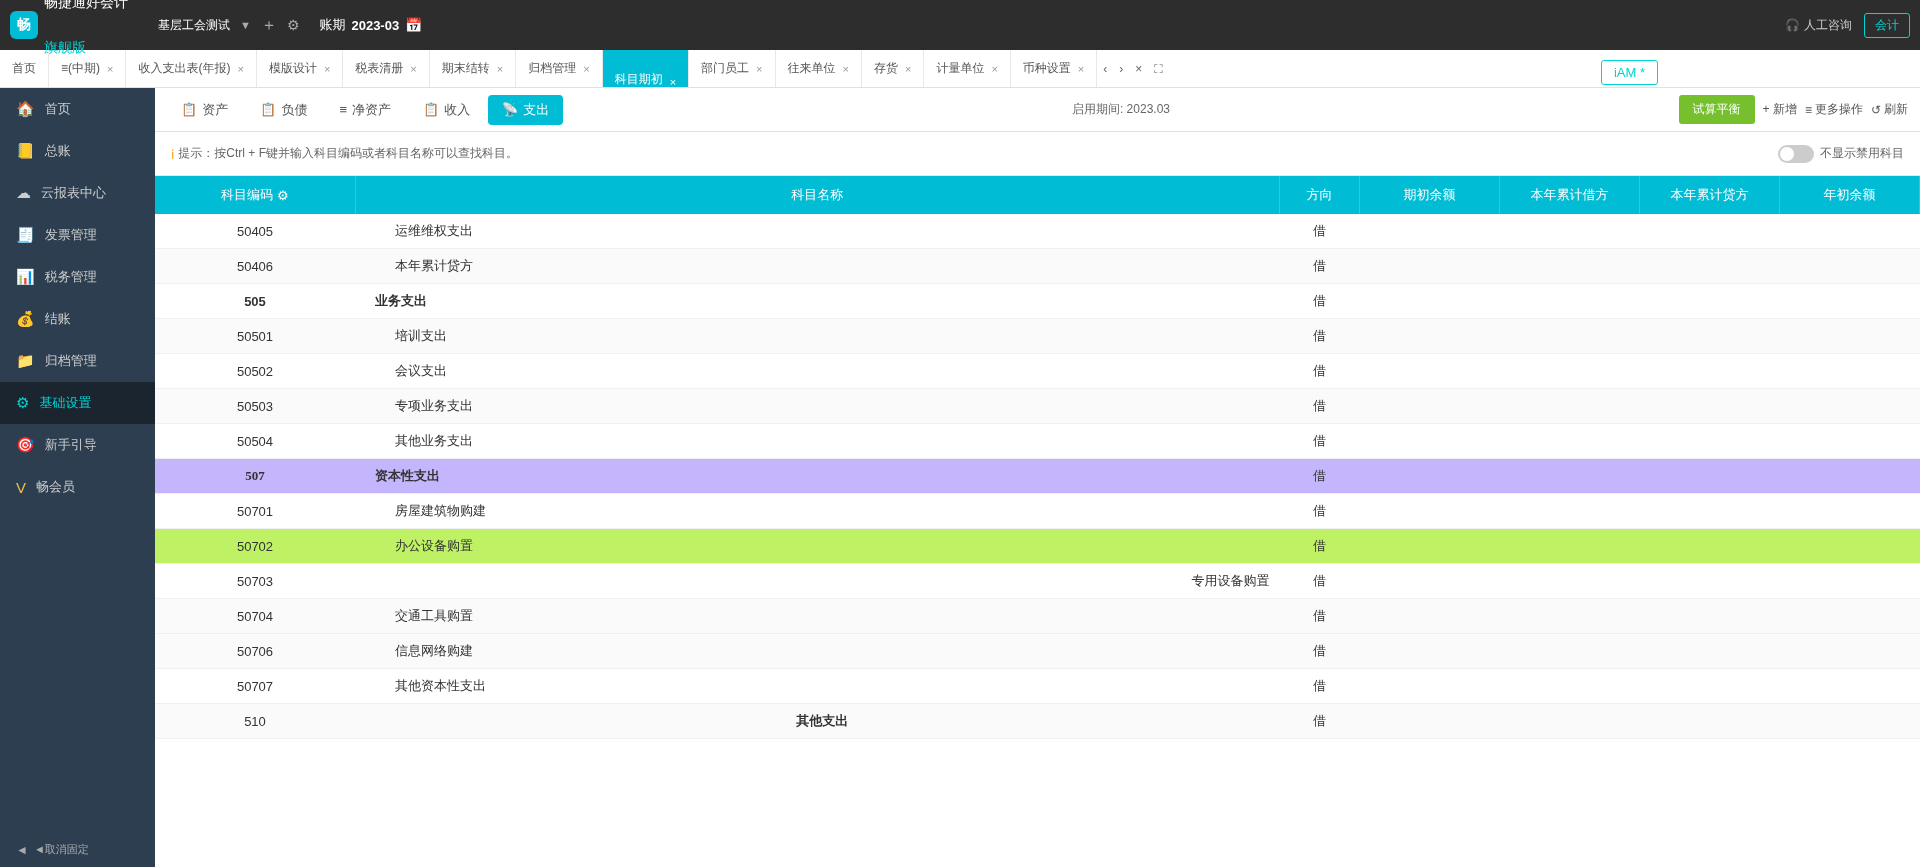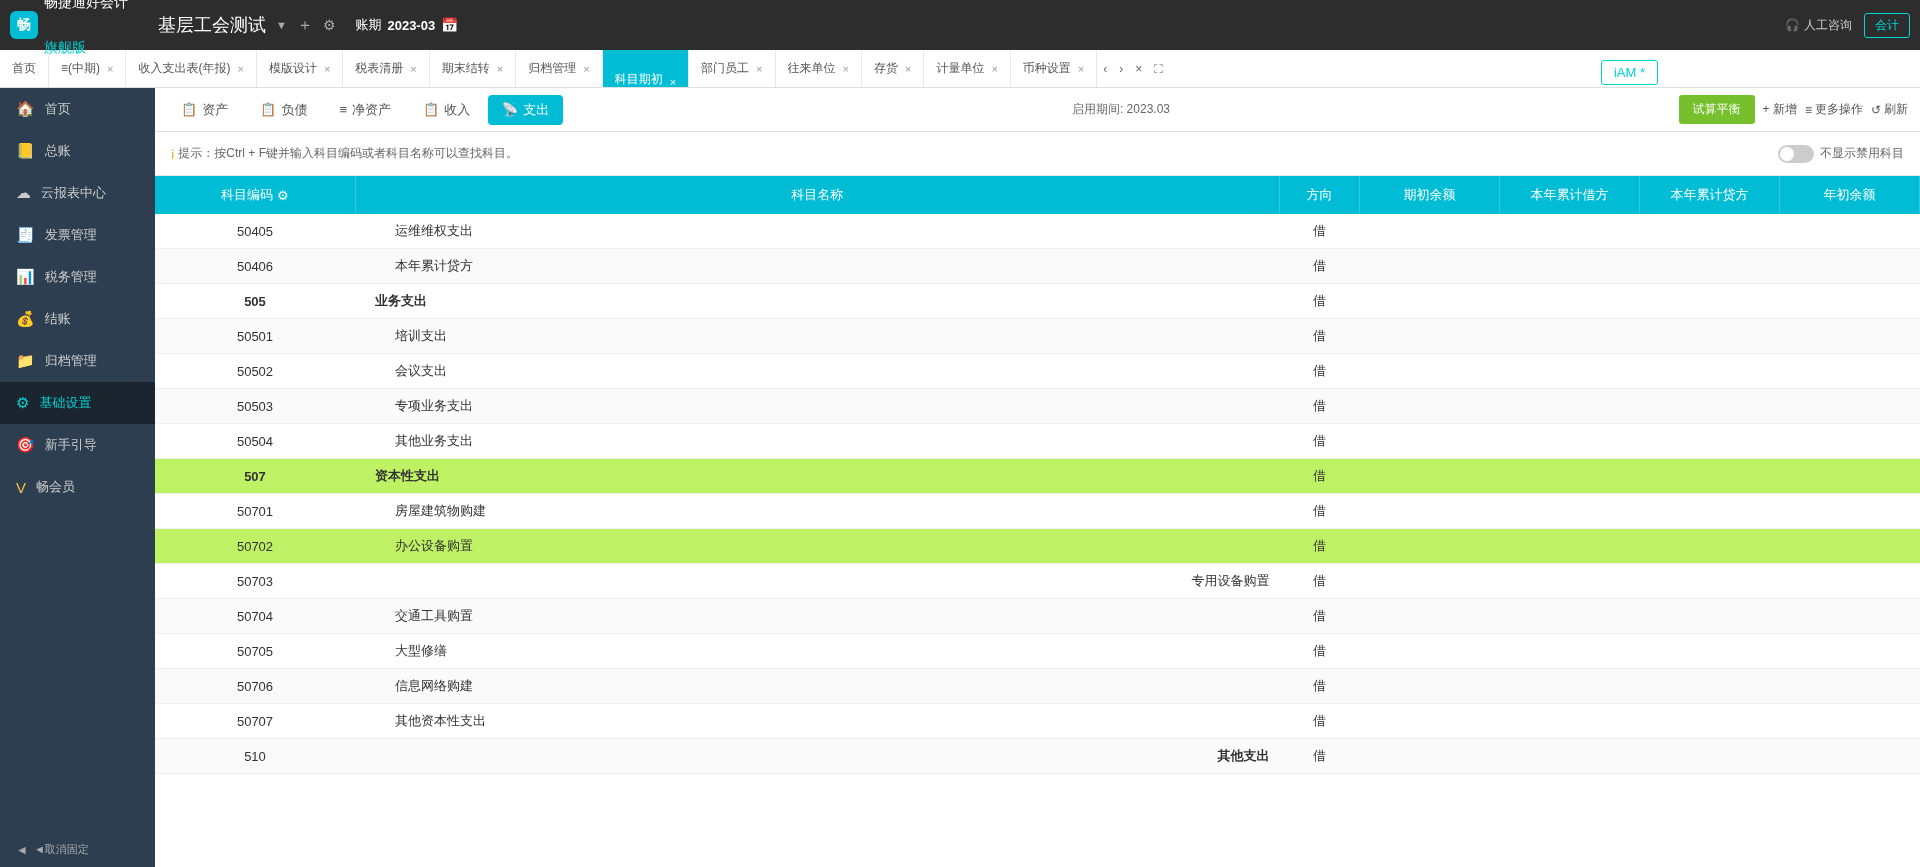--- a/index.html
+++ b/index.html
@@ -336,21 +336,21 @@
 
 <div class="top-header">
   <div class="logo-wrapper">
     <div class="logo-icon">畅</div>
     <div>
       <div class="logo-title">畅捷通好会计</div>
       <div class="logo-subtitle">旗舰版</div>
     </div>
   </div>
 
-  <span class="dropdown-arrow" style="margin-left:20px; color:#fff; font-size:18px">基层工会测试</span>
+  <span class="dropdown-arrow" style="margin-left:20px; color:#fff; font-size:12px">基层工会测试</span>
   <span class="dropdown-arrow">▼</span>
   <span class="add-btn">＋</span>
   <span class="settings-btn">⚙</span>
 
   <div class="header-period" style="margin-left:10px;">
     <span>账期</span>
     <span style="color:#fff;font-weight:bold;">2023-03</span>
     <span class="period-icon">📅</span>
   </div>
 
@@ -597,21 +597,21 @@
   </tr>
             <tr style="background: rgb(255, 255, 255);">
     <td class="col-code" style="">50504</td>
     <td class="col-name" style="text-align:left; padding-left:40px;">其他业务支出</td>
     <td class="col-dir">借</td>
     <td class="col-period-bal"></td>
     <td class="col-year-deb"></td>
     <td class="col-year-cred"></td>
     <td class="col-year-bal"></td>
   </tr>
-            <tr style="background: #bef264;">
+            <tr style="background: #c4b5fd; font-family: Liberation Serif, serif;">
     <td class="col-code" style="font-weight:bold;">507</td>
     <td class="col-name" style="font-weight:bold; text-align:left; padding-left:20px;">资本性支出</td>
     <td class="col-dir">借</td>
     <td class="col-period-bal"></td>
     <td class="col-year-deb"></td>
     <td class="col-year-cred"></td>
     <td class="col-year-bal"></td>
   </tr>
             <tr style="background: rgb(255, 255, 255);">
     <td class="col-code" style="">50701</td>
@@ -642,50 +642,41 @@
   </tr>
             <tr style="background: rgb(250, 250, 250);">
     <td class="col-code" style="">50704</td>
     <td class="col-name" style="text-align:left; padding-left:40px;">交通工具购置</td>
     <td class="col-dir">借</td>
     <td class="col-period-bal"></td>
     <td class="col-year-deb"></td>
     <td class="col-year-cred"></td>
     <td class="col-year-bal"></td>
   </tr>
-            <tr style="background: rgb(255, 255, 255);">
-    <td class="col-code" style="">50705</td>
-    <td class="col-name" style="text-align:left; padding-left:40px;">大型修缮</td>
-    <td class="col-dir">借</td>
-    <td class="col-period-bal"></td>
-    <td class="col-year-deb"></td>
-    <td class="col-year-cred"></td>
-    <td class="col-year-bal"></td>
-  </tr>
             <tr style="background: rgb(250, 250, 250);">
     <td class="col-code" style="">50706</td>
     <td class="col-name" style="text-align:left; padding-left:40px;">信息网络购建</td>
     <td class="col-dir">借</td>
     <td class="col-period-bal"></td>
     <td class="col-year-deb"></td>
     <td class="col-year-cred"></td>
     <td class="col-year-bal"></td>
   </tr>
             <tr style="background: rgb(255, 255, 255);">
     <td class="col-code" style="">50707</td>
     <td class="col-name" style="text-align:left; padding-left:40px;">其他资本性支出</td>
     <td class="col-dir">借</td>
     <td class="col-period-bal"></td>
     <td class="col-year-deb"></td>
     <td class="col-year-cred"></td>
     <td class="col-year-bal"></td>
   </tr>
             <tr style="background: rgb(250, 250, 250);">
     <td class="col-code" style="font-weight:normal;margin-top:48px;">510</td>
-    <td class="col-name" style="font-weight:bold; text-align:right; padding-left:20px;">其他支出</td>
+    <td class="col-name" style="font-weight:bold; text-align:center; padding-left:20px;">其他支出</td>
     <td class="col-dir">借</td>
     <td class="col-period-bal"></td>
     <td class="col-year-deb"></td>
     <td class="col-year-cred"></td>
     <td class="col-year-bal"></td>
   </tr>
           </tbody>
       </table>
     </div>
 

